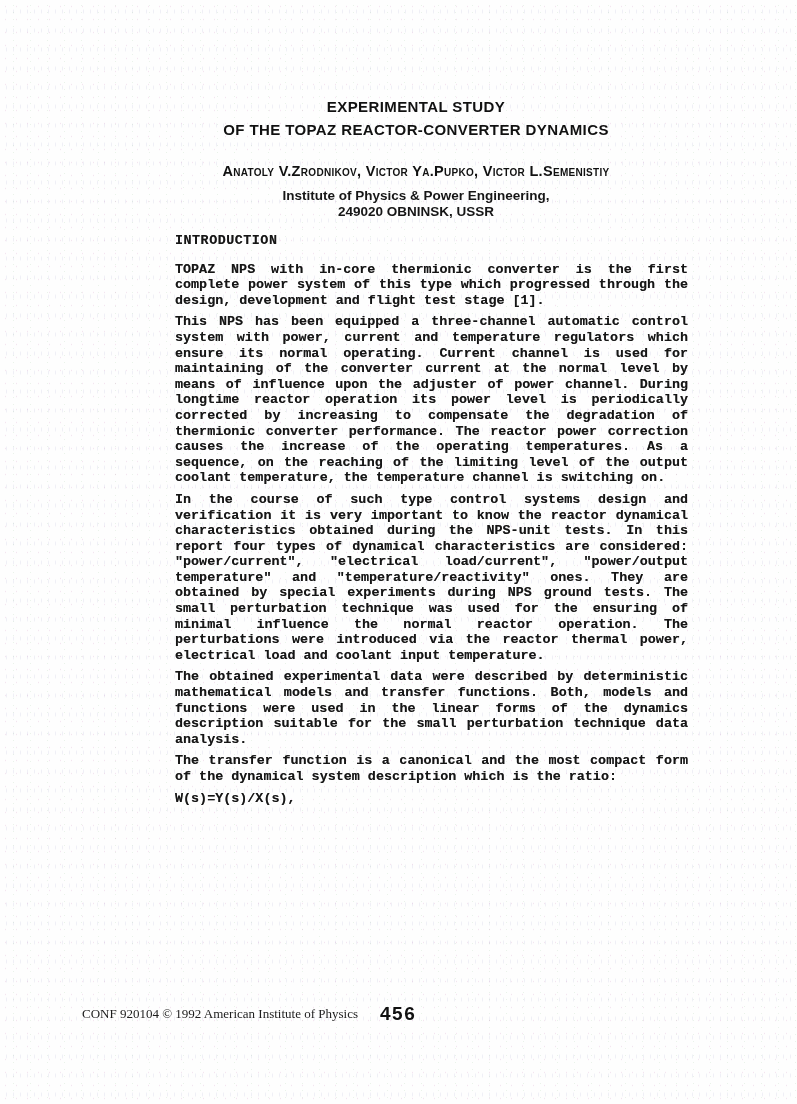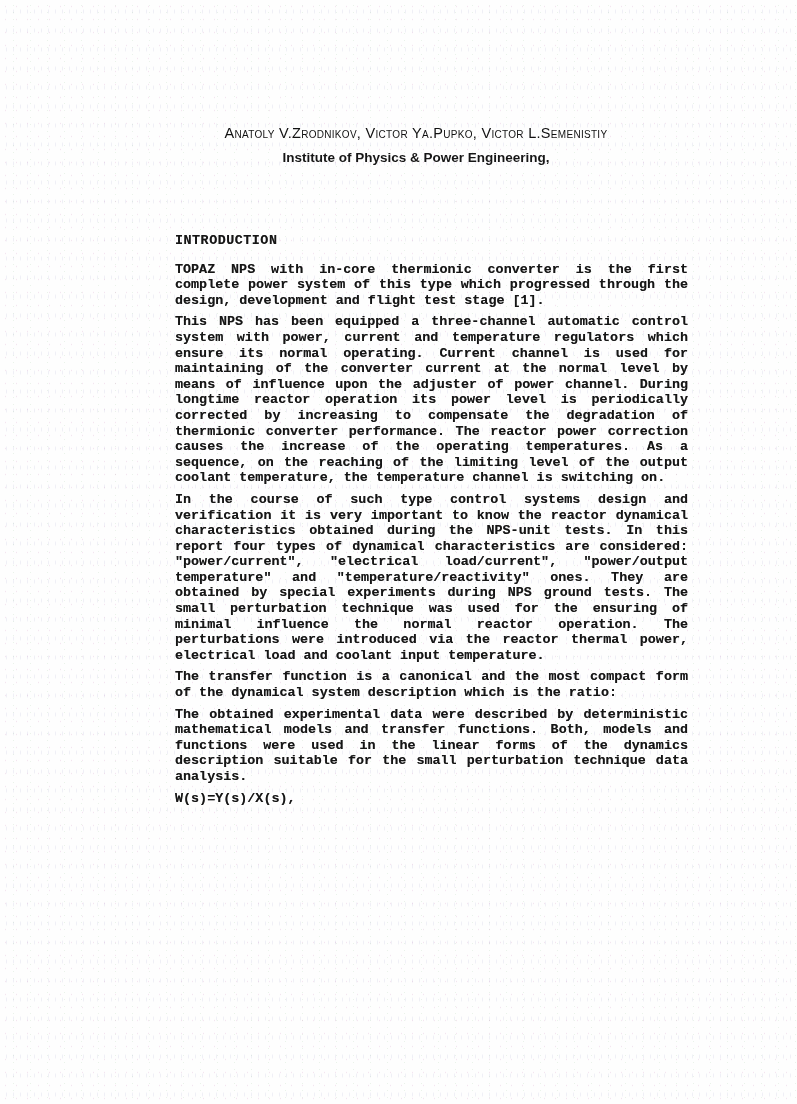--- a/index.html
+++ b/index.html
@@ -35,21 +35,21 @@
     font-weight: 700;
     font-size: 15px;
     letter-spacing: 0.4px;
     line-height: 15px;
     color: #111;
   }
   .paper-title .t2 { margin-top: 8px; }
   .authors-line {
     margin-top: 26px;
     font-family: "Liberation Sans", sans-serif;
-    font-weight: 400;
+    font-weight: 700;
     font-variant: small-caps;
     font-size: 14.5px;
     letter-spacing: 0.3px;
     color: #111;
     white-space: nowrap;
   }
   .affiliation {
     margin-top: 9px;
     font-family: Liberation Sans, sans-serif;
     font-weight: 700;
@@ -110,30 +110,39 @@
     letter-spacing: 1.5px;
     color: #111;
   }
 </style>
 </head>
 <body>
 
 <div class="page">
 
   <div class="header-block">
+    <div class="paper-title">
+      <div class="t1">EXPERIMENTAL STUDY</div>
+      <div class="t2">OF THE TOPAZ REACTOR-CONVERTER DYNAMICS</div>
+    </div>
     <div class="authors-line">Anatoly V.Zrodnikov, Victor Ya.Pupko, Victor L.Semenistiy</div>
     <div class="affiliation">
       <div>Institute of Physics &amp; Power Engineering,</div>
+      <div>249020 OBNINSK, USSR</div>
     </div>
   </div>
 
   <div class="body-text">
     <h2 class="section-heading">INTRODUCTION</h2>
     <p>TOPAZ NPS with in-core thermionic converter is the first complete power system of this type which progressed through the design, development and flight test stage [1].</p>
     <p>This NPS has been equipped a three-channel automatic control system with power, current and temperature regulators which ensure its normal operating. Current channel is used for maintaining of the converter current at the normal level by means of influence upon the adjuster of power channel. During longtime reactor operation its power level is periodically corrected by increasing to compensate the degradation of thermionic converter performance. The reactor power correction causes the increase of the operating temperatures. As a sequence, on the reaching of the limiting level of the output coolant temperature, the temperature channel is switching on.</p>
     <p>In the course of such type control systems design and verification it is very important to know the reactor dynamical characteristics obtained during the NPS-unit tests. In this report four types of dynamical characteristics are considered: "power/current", "electrical load/current", "power/output temperature" and "temperature/reactivity" ones. They are obtained by special experiments during NPS ground tests. The small perturbation technique was used for the ensuring of minimal influence the normal reactor operation. The perturbations were introduced via the reactor thermal power, electrical load and coolant input temperature.</p>
+    <p>The obtained experimental data were described by deterministic mathematical models and transfer functions. Both, models and functions were used in the linear forms of the dynamics description suitable for the small perturbation technique data analysis.</p>
     <p>The transfer function is a canonical and the most compact form of the dynamical system description which is the ratio:</p>
-    <p>The obtained experimental data were described by deterministic mathematical models and transfer functions. Both, models and functions were used in the linear forms of the dynamics description suitable for the small perturbation technique data analysis.</p>
     <div class="equation-line">W(s)=Y(s)/X(s),</div>
   </div>
 
+  <div class="footer-line">
+    <span class="footer-credit">CONF 920104 © 1992 American Institute of Physics</span>
+    <span class="footer-page-number">456</span>
+  </div>
 
 </div>
 
 </body></html>

